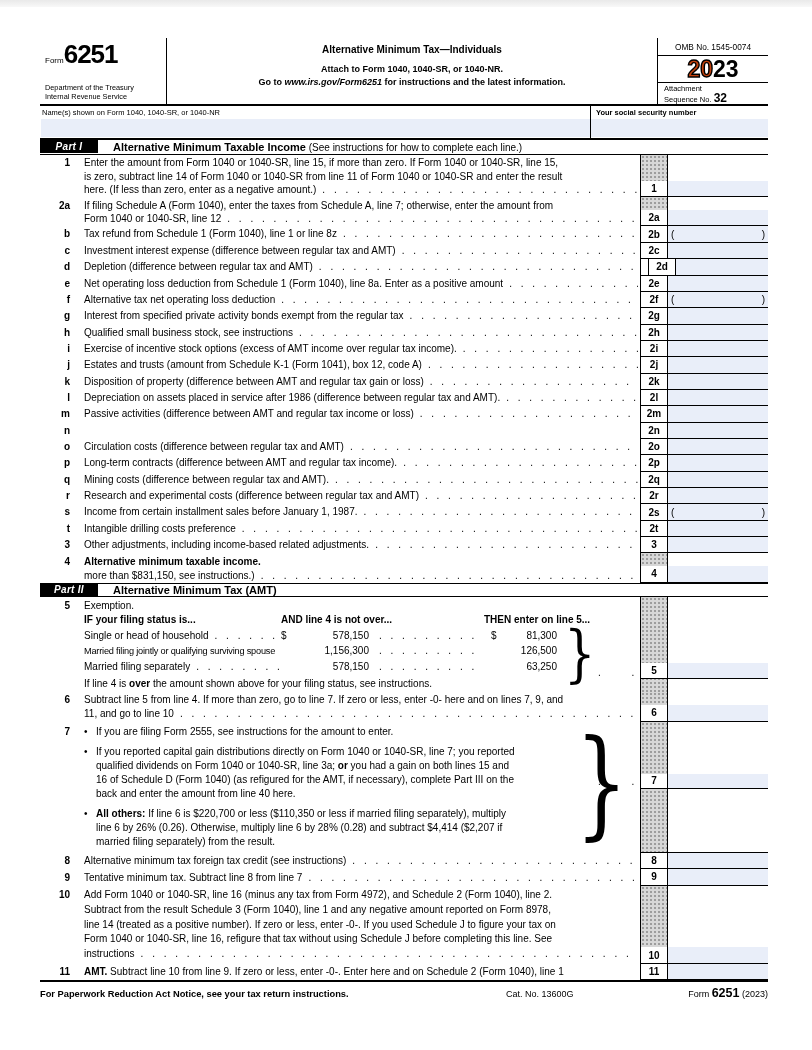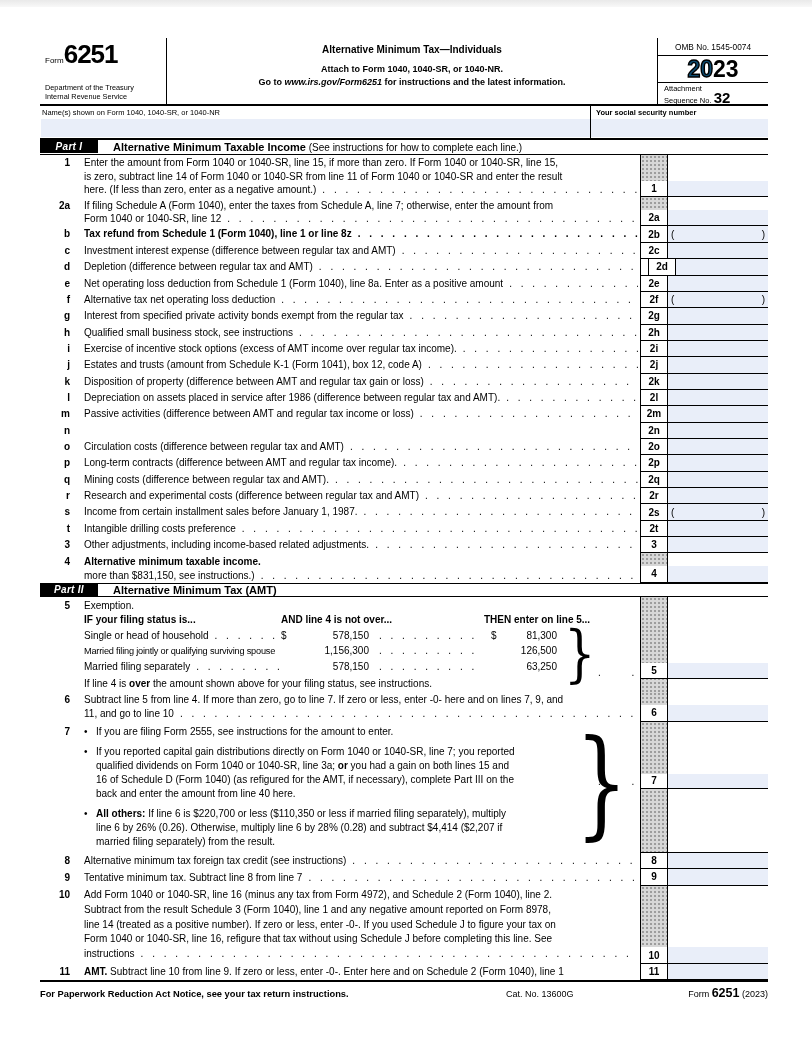--- a/index.html
+++ b/index.html
@@ -17,23 +17,23 @@
   .dept { position:absolute; bottom:3px; left:5px; font-size:7.3px; line-height:8.5px; }
   .hdr-center { flex:1; text-align:center; padding-top:6px; }
   .main-title { font-size:10px; font-weight:bold; }
   .attach-line { font-size:9px; font-weight:bold; margin-top:9px; }
   .goto-line { font-size:9px; font-weight:bold; margin-top:3px; }
   .goto-url { font-style:italic; }
   .hdr-right { width:111px; border-left:1.5px solid #000; display:flex; flex-direction:column; }
   .omb { font-size:8.3px; text-align:center; padding:4px 0 3px; border-bottom:1px solid #000; }
   .yearrow { text-align:center; border-bottom:1px solid #000; padding:1px 0 1px; }
   .yr { font-size:23px; font-weight:800; letter-spacing:0; line-height:24px; }
-  .yr-out { color:#0c4a6e; -webkit-text-stroke:1.4px #000; text-shadow:0 0 0 #000; }
+  .yr-out { color:#c2410c; -webkit-text-stroke:1.4px #000; text-shadow:0 0 0 #000; }
   .attseq { font-size:7.5px; line-height:8.5px; padding:2px 0 0 6px; }
-  .attseq b { font-size:15px;margin-top:11px; }
+  .attseq b { font-size:12px;margin-top:11px; }
 
   
   .namerow { position:relative; height:34px; border-bottom:2px solid #000; }
   .nr-band { position:absolute; left:1px; right:0; top:13px; bottom:1px; background:#e9eef9; }
   .nr-div { position:absolute; left:550px; top:0; bottom:0; width:1px; background:#000; }
   .nr-name { position:absolute; left:2px; top:2px; font-size:7.5px; }
   .nr-ssn { position:absolute; left:556px; top:2px; font-size:7.5px; font-weight:bold; }
 
   
   .partbar { display:flex; align-items:center; height:14.5px; border-bottom:1.5px solid #000; }
@@ -170,21 +170,21 @@
             <div class="ncol gray"></div>
             <div class="cellrow" style="bottom: 0px; height: 15.5px;">
               <div class="nb">2a</div>
               <div class="eb"></div>
             </div>
           </div>
         </div>
         <div class="item" style="height: 16.35px;">
           <div class="ileft">
             <div class="num" style="line-height: 16.35px; padding-top: 0px;">b</div>
-            <div class="itext" style="padding-top: 0px; font-weight: bold;">
+            <div class="itext" style="padding-top: 0px;">
               <div class="tl" style="line-height: 16.35px;">
                 <span>Tax refund from Schedule 1 (Form 1040), line 1 or line 8z</span>
                 <span class="dots">. . . . . . . . . . . . . . . . . . . . . . . . . . . . . . . . . . . . . . . . . . . . . . . . . . . . . . . . . . . . . . . . . . . . . . </span>
               </div>
             </div>
           </div>
           <div class="iright">
             <div class="ncol"></div>
             <div class="cellrow" style="top: 0px; bottom: 0px;">
               <div class="nb">2b</div>

